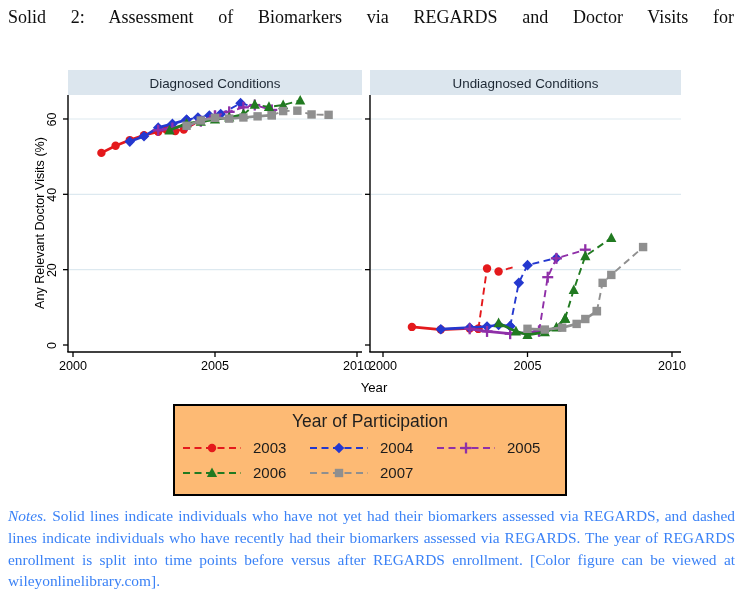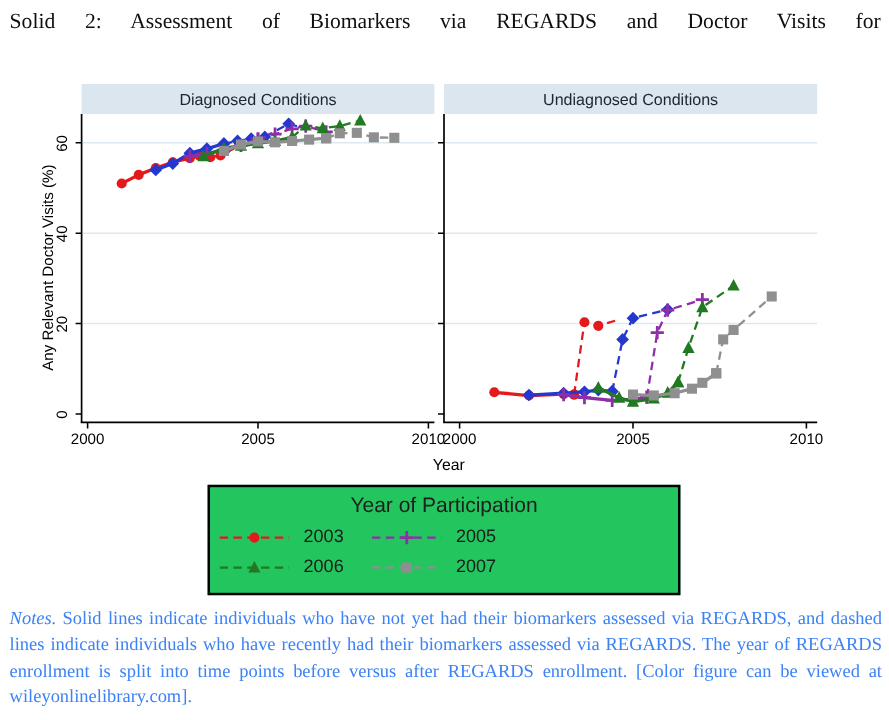--- a/index.html
+++ b/index.html
@@ -11,21 +11,21 @@
            font-family:"Liberation Serif",serif;font-size:18px;line-height:28px;
            color:#0f0f0f;}
   .cap-line{text-align:justify;text-align-last:justify;}
 
   
   .chart-wrap{position:absolute;left:0;top:62px;width:657px;height:340px;}
   svg text{font-family:"Liberation Sans",sans-serif;}
 
   
   .legend{position:absolute;left:173px;top:404px;width:390px;height:88px;
-          border:2px solid #000;background:#22c55e;box-sizing:content-box;}
+          border:2px solid #000;background:#fdba74;box-sizing:content-box;}
   .legend-title{text-align:center;font-size:17.5px;color:#1f1f1f;margin-top:5px;}
   .legend-rows{margin:3px 0 0 8px;}
   .legend-row{display:flex;height:25px;align-items:center;}
   .legend-entry{width:127px;display:flex;align-items:center;}
   .legend-entry svg{flex:0 0 58px;}
   .legend-label{font-size:15px;color:#1c1c1c;margin-left:12px;text-align:center;}
 
   
   .notes{position:absolute;left:8px;top:505px;width:727px;
          font-family:"Liberation Serif",serif;font-size:15.4px;line-height:21.8px;
@@ -250,20 +250,27 @@
       <div class="legend-row">
         <div class="legend-entry">
           <svg width="58" height="16">
             <line x1="0" y1="8" x2="58" y2="8" stroke="#e4191c" stroke-width="1.9" stroke-dasharray="7 4.5"></line>
             <circle cx="29" cy="8" r="4.2" fill="#e4191c"></circle>
           </svg>
           <span class="legend-label">2003</span>
         </div>
         <div class="legend-entry">
           <svg width="58" height="16">
+            <line x1="0" y1="8" x2="58" y2="8" stroke="#2438cf" stroke-width="1.9" stroke-dasharray="7 4.5"></line>
+            <path d="M29,2.7L34.3,8L29,13.3L23.7,8Z" fill="#2438cf"></path>
+          </svg>
+          <span class="legend-label">2004</span>
+        </div>
+        <div class="legend-entry">
+          <svg width="58" height="16">
             <line x1="0" y1="8" x2="58" y2="8" stroke="#8f2fa8" stroke-width="1.9" stroke-dasharray="7 4.5"></line>
             <line x1="23.5" y1="8" x2="34.5" y2="8" stroke="#8f2fa8" stroke-width="2.3"></line>
             <line x1="29" y1="2.5" x2="29" y2="13.5" stroke="#8f2fa8" stroke-width="2.3"></line>
           </svg>
           <span class="legend-label">2005</span>
         </div>
       </div>
       <div class="legend-row">
         <div class="legend-entry">
           <svg width="58" height="16">

